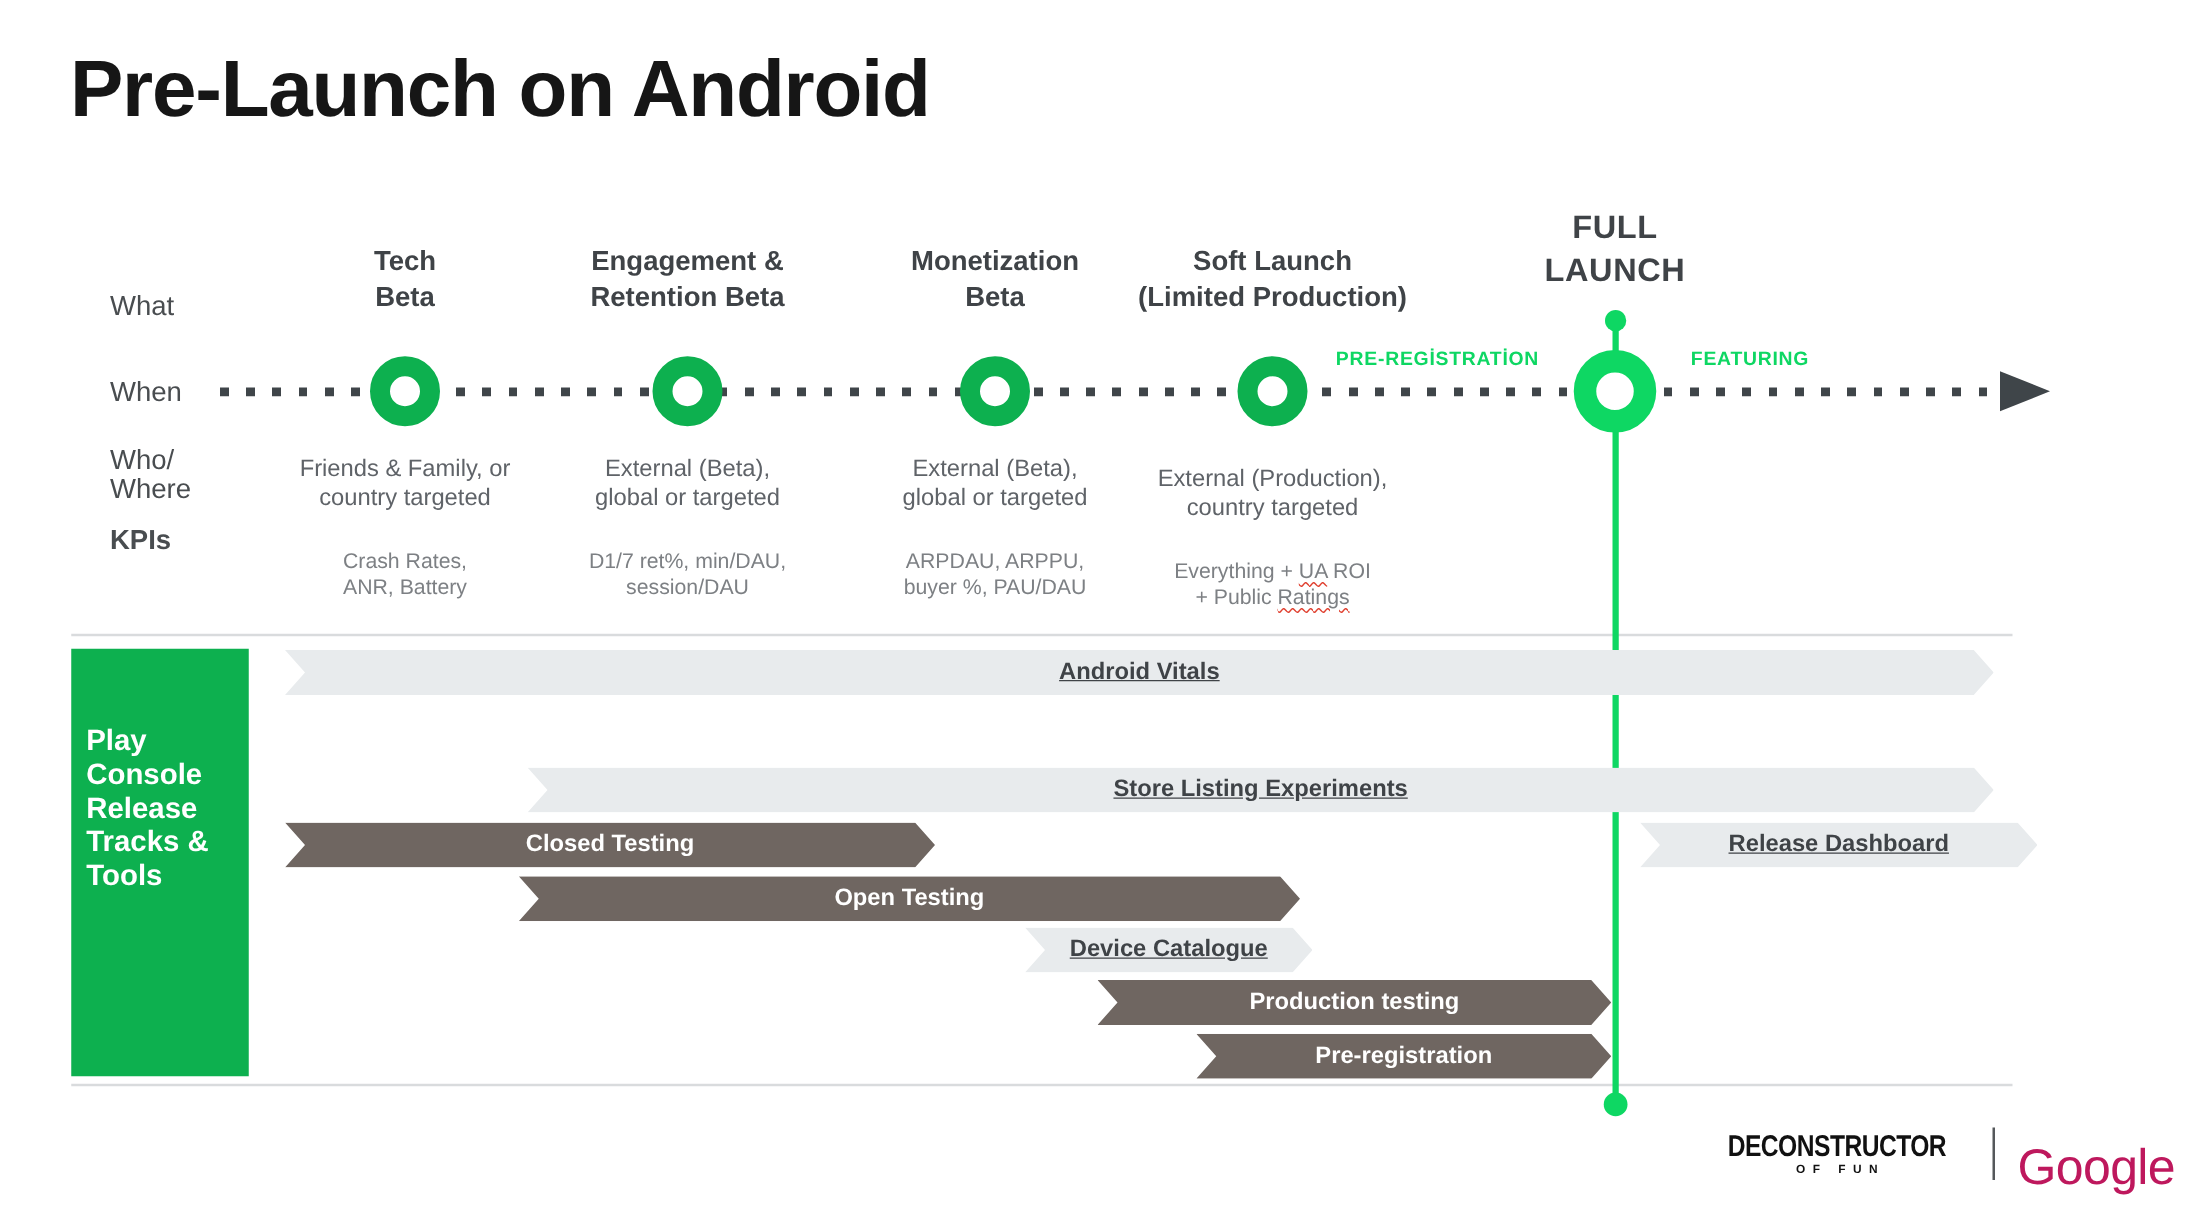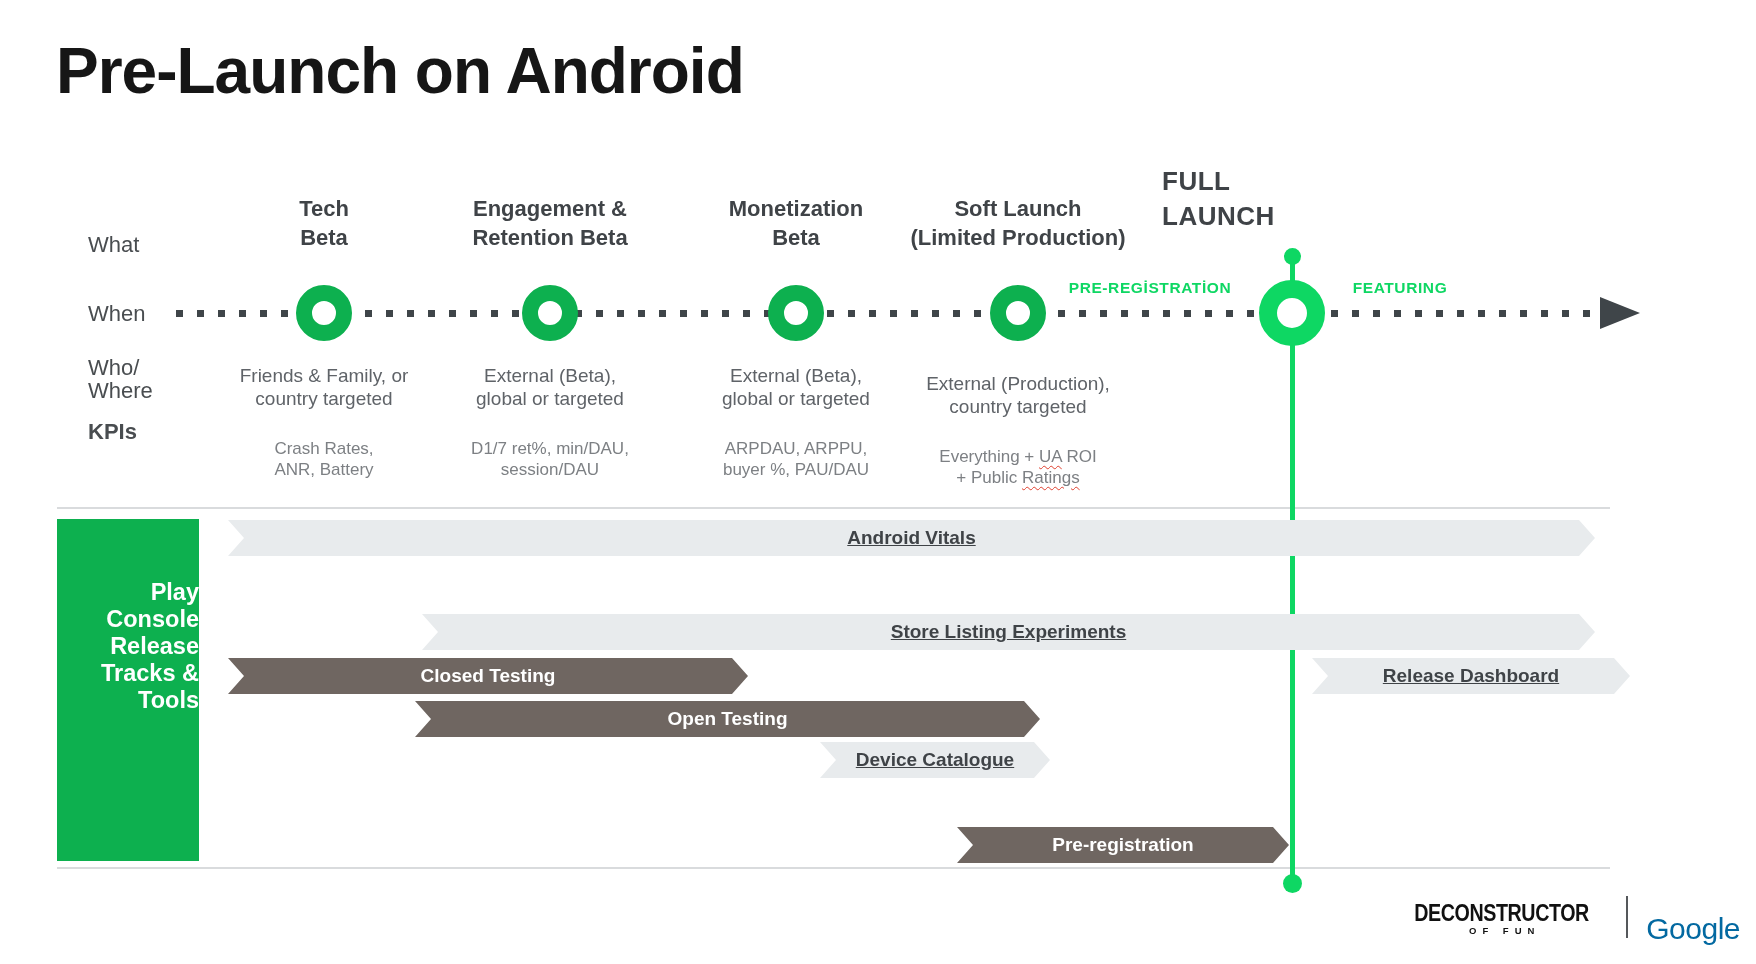--- a/index.html
+++ b/index.html
@@ -7,21 +7,21 @@
          font-family:"Liberation Sans",sans-serif;}
   .pre{white-space:pre-line;}
 
   .title{position:absolute;left:56px;top:34px;font-size:64px;font-weight:700;color:#161616;
          letter-spacing:-1px;}
 
   .row-label{position:absolute;left:88px;color:#494d50;font-size:22px;line-height:23px;}
 
   .phase-title{position:absolute;width:300px;transform:translateX(-50%);text-align:center;
                font-size:22px;line-height:29px;font-weight:700;color:#3f4347;top:194px;}
-  .full-launch-title{position:absolute;width:260px;transform:translateX(-50%);text-align:left;
+  .full-launch-title{position:absolute;width:260px;transform:translateX(-50%);text-align:center;
                font-size:26px;line-height:35px;font-weight:700;color:#3f4347;top:164px;letter-spacing:.5px;}
   .phase-who{position:absolute;width:280px;transform:translateX(-50%);text-align:center;
              font-size:19px;line-height:23px;color:#5f6368;top:364px;}
   .phase-kpi{position:absolute;width:280px;transform:translateX(-50%);text-align:center;
              font-size:17px;line-height:21px;color:#7d8084;top:438px;}
   .lower1{top:372px;}
   .lower2{top:446px;}
   .wavy{text-decoration:underline;text-decoration-style:wavy;text-decoration-color:#e0402f;
         text-decoration-thickness:1px;text-underline-offset:3px;}
 
@@ -38,36 +38,36 @@
 
   .launch-line{position:absolute;left:1290px;top:257px;width:5px;height:626px;background:#0ed763;z-index:1;}
   .launch-dot-top{position:absolute;left:1284px;top:248px;width:17px;height:17px;border-radius:50%;
          background:#0ed763;z-index:3;}
   .launch-dot-bottom{position:absolute;left:1283px;top:874px;width:19px;height:19px;border-radius:50%;
          background:#0ed763;z-index:3;}
 
   .sep{position:absolute;left:57px;width:1553px;height:2px;background:#d9dbdd;z-index:0;}
 
   .sidebar-box{position:absolute;left:57px;top:519px;width:142px;height:342px;background:#0db04f;
-         z-index:2;box-sizing:border-box;padding:60px 0 0 12px;text-align:right;}
+         z-index:2;box-sizing:border-box;padding:60px 0 0 12px;}
   .sidebar-box .label{color:#fff;font-size:23.5px;font-weight:700;line-height:27px;}
 
   .track{position:absolute;height:36px;z-index:2;text-align:center;font-size:19px;font-weight:700;
          line-height:36px;
          clip-path:polygon(0% 0%,calc(100% - 16px) 0%,100% 50%,calc(100% - 16px) 100%,0% 100%,16px 50%);}
   .track.light{background:#e8ebed;color:#3f4347;text-decoration:underline;}
   .track.dark{background:#6f6661;color:#ffffff;}
 
   .footer{position:absolute;right:16px;top:888px;display:flex;align-items:center;gap:18px;z-index:4;}
   .brand1{display:flex;flex-direction:column;align-items:center;}
   .brand1-main{font-size:24px;font-weight:900;color:#111;letter-spacing:-.5px;transform:scaleX(.82);}
   .brand1-sub{font-size:9.5px;font-weight:700;color:#111;letter-spacing:6px;margin-top:-2px;
               padding-left:6px;}
   .footer-divider{width:2px;height:42px;background:#55585b;}
-  .brand2{font-size:30px;color:#0369a1;font-weight:400;letter-spacing:-.5px;margin-top:24px;}
+  .brand2{font-size:40px;color:#be185d;font-weight:400;letter-spacing:-.5px;margin-top:24px;}
 </style>
 </head>
 <body>
 
 <div class="slide">
 
   <div class="title">Pre-Launch on Android</div>
 
   <div class="row-label" style="top:233px;">What</div>
   <div class="row-label" style="top:302px;">When</div>
@@ -130,20 +130,21 @@
 Release
 Tracks &amp;
 Tools</div>
   </div>
 
   <div class="track light" style="left:228px;top:520px;width:1367px;"><span>Android Vitals</span></div>
   <div class="track light" style="left:422px;top:614px;width:1173px;"><span>Store Listing Experiments</span></div>
   <div class="track dark" style="left:415px;top:701px;width:625px;"><span>Open Testing</span></div>
   <div class="track dark" style="left:228px;top:658px;width:520px;"><span>Closed Testing</span></div>
   <div class="track light" style="left:820px;top:742px;width:230px;"><span>Device Catalogue</span></div>
+  <div class="track dark" style="left:878px;top:784px;width:411px;"><span>Production testing</span></div>
   <div class="track dark" style="left:957px;top:827px;width:332px;"><span>Pre-registration</span></div>
   <div class="track light" style="left:1312px;top:658px;width:318px;"><span>Release Dashboard</span></div>
 
   <div class="footer">
     <div class="brand1">
       <div class="brand1-main">DECONSTRUCTOR</div>
       <div class="brand1-sub">OF FUN</div>
     </div>
     <div class="footer-divider"></div>
     <div class="brand2">Google</div>

